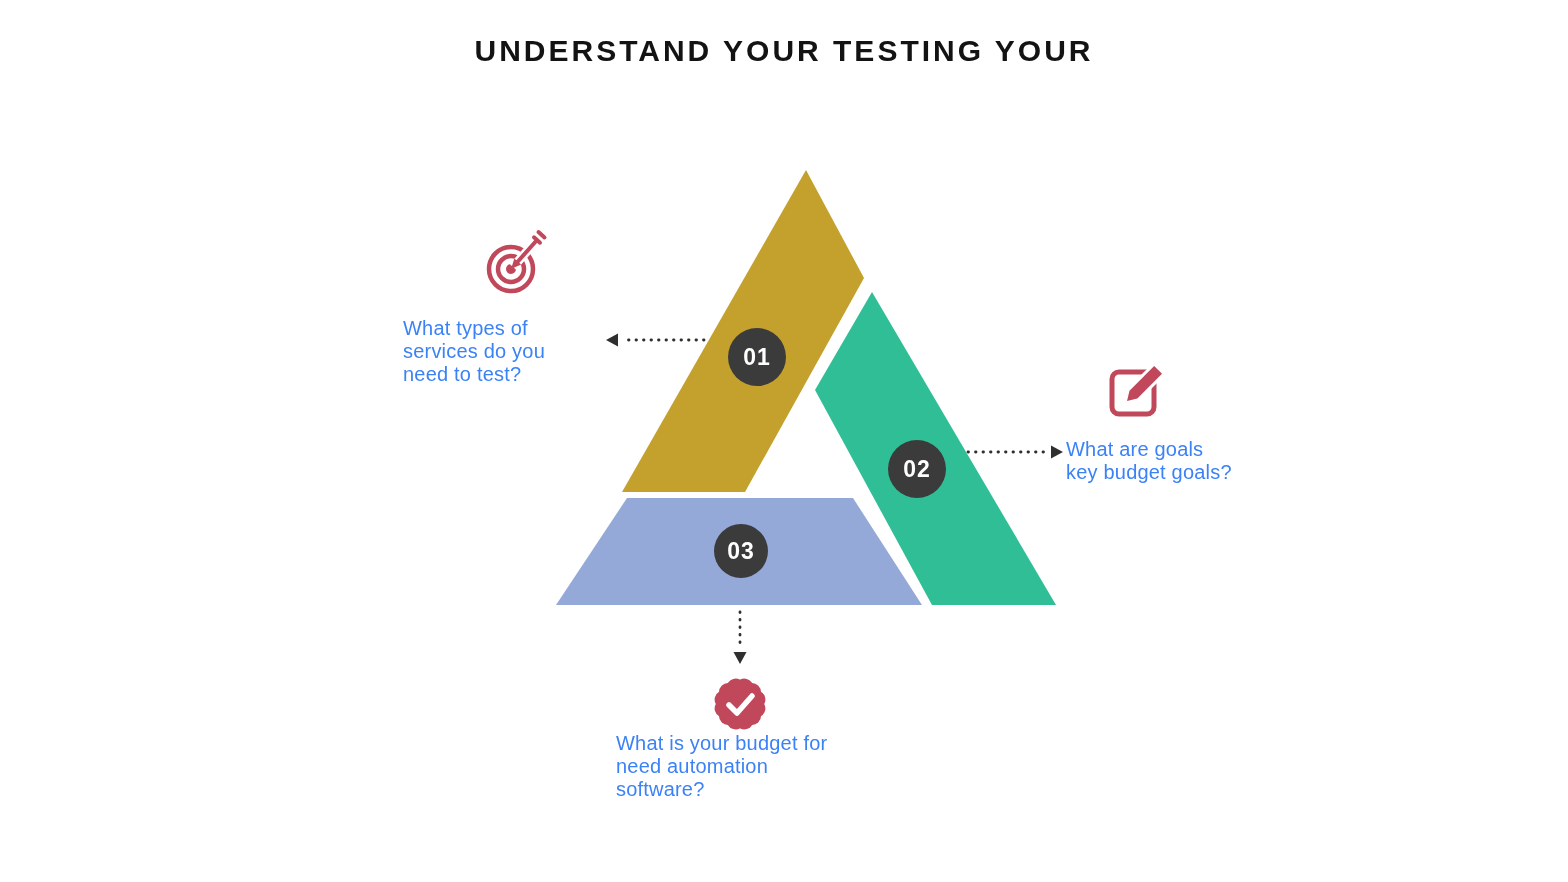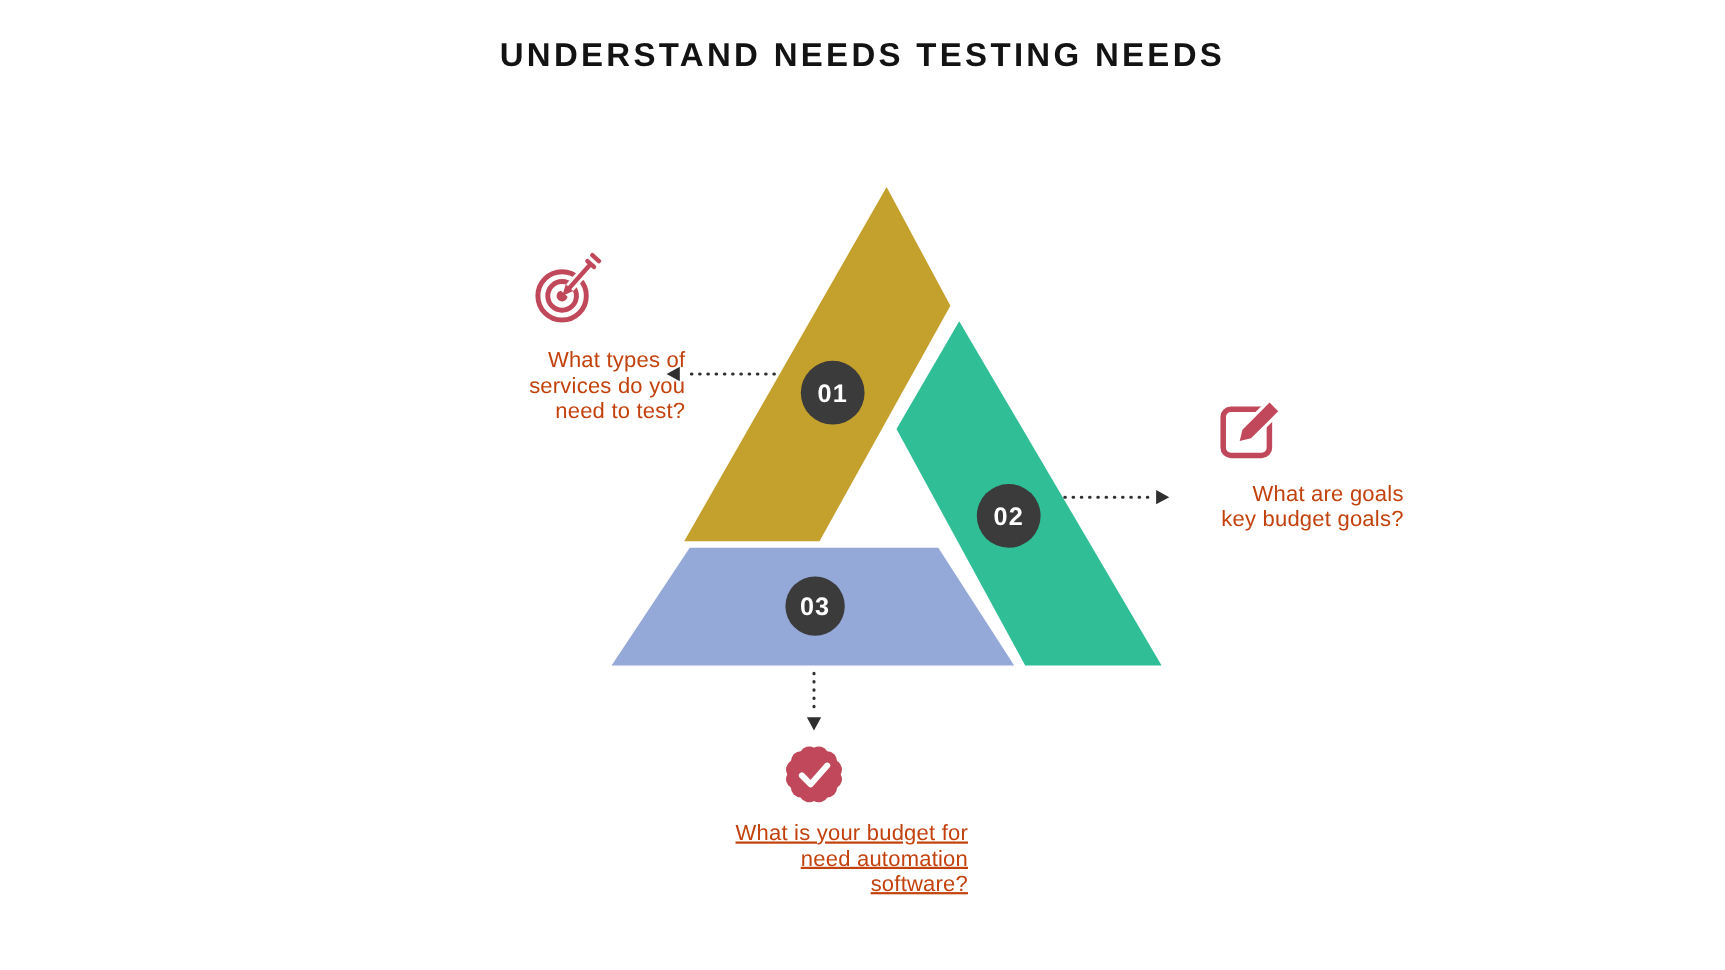--- a/index.html
+++ b/index.html
@@ -21,43 +21,43 @@
     font-weight: 800;
     letter-spacing: 3px;
     color: #131313;
   }
   .diagram-svg {
     position: absolute;
     left: 0; top: 0;
   }
   .label {
     position: absolute;
-    text-align: right;
+    text-align: left;
     font-size: 20px;
     line-height: 23px;
-    color: #c2410c;
+    color: #3b82f6;
     font-weight: 400;
     letter-spacing: 0.2px;
   }
   .label-1 { left: 403px; top: 317px; width: 220px; }
   .label-2 { left: 1066px; top: 438px; width: 210px; }
-  .label-3 { left: 616px; top: 747px; width: 264px; text-decoration: underline; }
+  .label-3 { left: 616px; top: 732px; width: 264px; }
   .badge-number {
     font-family: "Liberation Sans", sans-serif;
     font-weight: bold;
     font-size: 23px;
     letter-spacing: 1px;
   }
 </style>
 </head>
 <body>
 
 <div class="canvas">
 
-  <h1 class="title">UNDERSTAND NEEDS TESTING NEEDS</h1>
+  <h1 class="title">UNDERSTAND YOUR TESTING YOUR</h1>
 
   <svg class="diagram-svg" width="1568" height="882" viewBox="0 0 1568 882">
 
     <polygon points="806,170 864,278 745,492 622,492" fill="#C4A02C"></polygon>
     <polygon points="872,292 1056,605 932,605 815,390" fill="#2FBE96"></polygon>
     <polygon points="627,498 853,498 922,605 556,605" fill="#94A9D8"></polygon>
 
     <g>
       <circle cx="757" cy="357" r="29" fill="#3B3B3B"></circle>
       <text class="badge-number" x="757" y="365" text-anchor="middle" fill="#FFFFFF">01</text>

